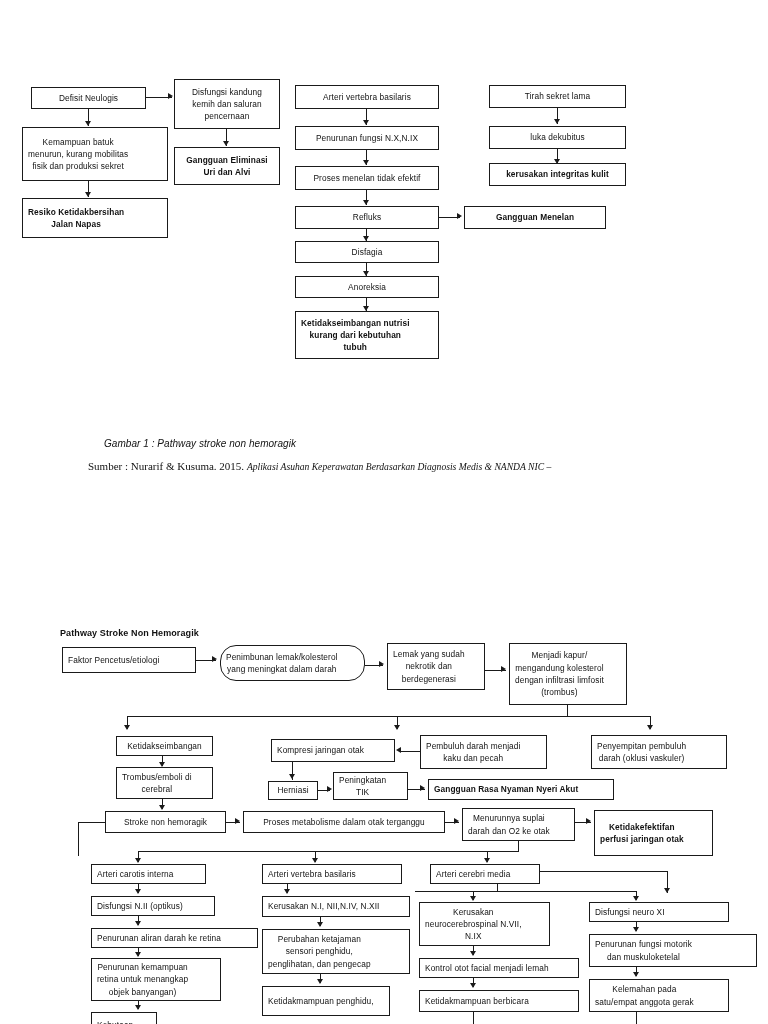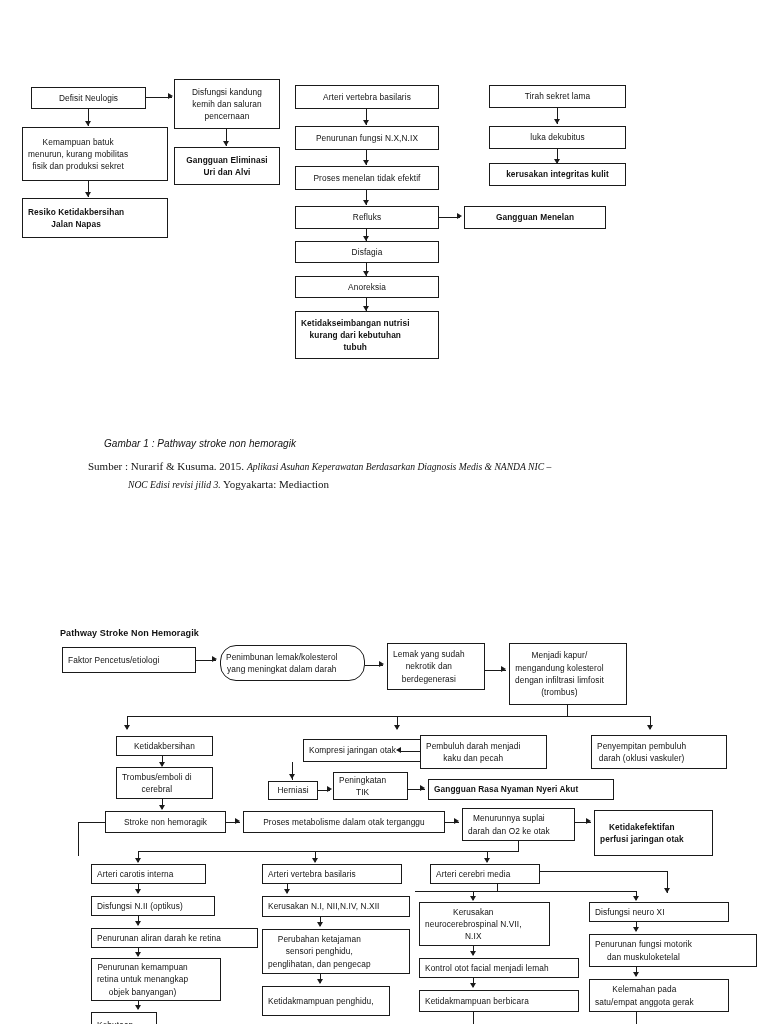--- a/index.html
+++ b/index.html
@@ -157,21 +157,20 @@
     <div class="ln lv" style="left:557px; top:149px; height:14px;"></div>
     <div class="arrow down" style="left:554px; top:159px;"></div>
 
     <div class="box ctr bold" style="left:489px; top:163px; width:137px; height:23px;">kerusakan integritas kulit</div>
   </div>
 
   <div class="cap-fig" style="left:88px; top:438px;">Gambar 1 : Pathway stroke non hemoragik</div>
 
   <div class="cap-src" style="left:88px; top:457px;">
     <span>Sumber : Nurarif &amp; Kusuma. 2015. </span><i>Aplikasi Asuhan Keperawatan Berdasarkan Diagnosis Medis &amp; NANDA NIC –</i>
-    <span class="ind"><i>NOC Edisi revisi jilid 3.</i><span> Yogyakarta: Mediaction</span></span>
   </div>
 
   <div class="diagram-title" style="left:60px; top:628px;">Pathway Stroke Non Hemoragik</div>
 
   <div>
 
     <div class="box lft" style="left:62px; top:647px; width:134px; height:26px;">Faktor Pencetus/etiologi</div>
     <div class="ln lh" style="left:196px; top:660px; width:20px;"></div>
     <div class="arrow right" style="left:212px; top:656px;"></div>
 
@@ -193,30 +192,30 @@
 
     <div class="ln lv" style="left:567px; top:705px; height:12px;"></div>
     <div class="ln lh" style="left:127px; top:716px; width:524px;"></div>
     <div class="ln lv" style="left:127px; top:716px; height:13px;"></div>
     <div class="arrow down" style="left:124px; top:725px;"></div>
     <div class="ln lv" style="left:397px; top:716px; height:13px;"></div>
     <div class="arrow down" style="left:394px; top:725px;"></div>
     <div class="ln lv" style="left:650px; top:716px; height:13px;"></div>
     <div class="arrow down" style="left:647px; top:725px;"></div>
 
-    <div class="box ctr" style="left:116px; top:736px; width:97px; height:20px;">Ketidakbersihan</div>
+    <div class="box ctr" style="left:116px; top:736px; width:97px; height:20px;">Ketidakseimbangan</div>
     <div class="ln lv" style="left:162px; top:756px; height:10px;"></div>
     <div class="arrow down" style="left:159px; top:762px;"></div>
 
     <div class="box lft" style="left:116px; top:767px; width:97px; height:32px;">Trombus/emboli di
 cerebral</div>
     <div class="ln lv" style="left:162px; top:799px; height:10px;"></div>
     <div class="arrow down" style="left:159px; top:805px;"></div>
 
-    <div class="box lft" style="left:271px; top:739px; width:124px; height:23px;margin-left:32px;">Kompresi jaringan otak</div>
+    <div class="box lft" style="left:271px; top:739px; width:124px; height:23px;">Kompresi jaringan otak</div>
     <div class="ln lv" style="left:292px; top:762px; height:18px;"></div>
     <div class="arrow down" style="left:289px; top:774px;"></div>
 
     <div class="box ctr" style="left:268px; top:781px; width:50px; height:19px;">Herniasi</div>
     <div class="ln lh" style="left:318px; top:790px; width:12px;"></div>
     <div class="arrow right" style="left:327px; top:786px;"></div>
 
     <div class="box lft" style="left:333px; top:772px; width:75px; height:28px;">Peningkatan
 TIK</div>
     <div class="ln lh" style="left:408px; top:789px; width:17px;"></div>

